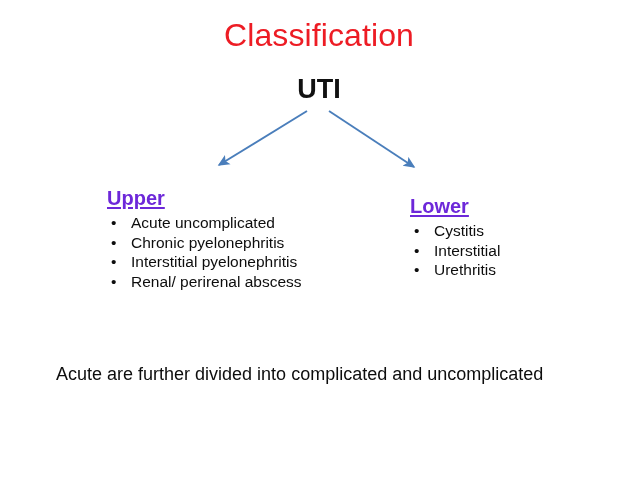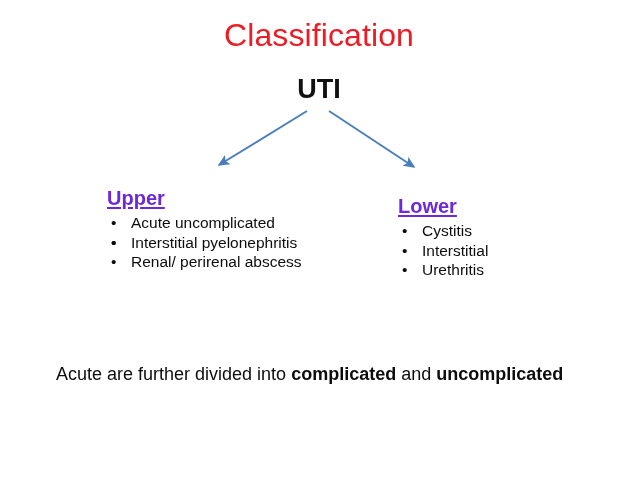--- a/index.html
+++ b/index.html
@@ -59,21 +59,21 @@
     width: 638px;
     height: 478px;
     pointer-events: none;
   }
 
   
   .branch {
     position: absolute;
   }
   .branch-left  { left: 107px; top: 186px; width: 280px; }
-  .branch-right { left: 398px; top: 194px; width: 220px; }
+  .branch-right { left: 410px; top: 194px; width: 220px; }
 
   .branch-heading {
     font-size: 20px;
     line-height: 24px;
     font-weight: bold;
     text-decoration: underline;
     text-underline-offset: 2px;
     color: #6d28d9;
     white-space: nowrap;
     margin: 0 0 3px 0;
@@ -104,21 +104,21 @@
   
   .footer-note {
     position: absolute;
     left: 56px;
     top: 362px;
     font-size: 18px;
     line-height: 24px;
     color: #0d0d0d;
     white-space: nowrap;
   }
-  .footer-note .strong { font-weight: bold; margin-top: 24px; }
+  .footer-note .strong { font-weight: normal; margin-top: 24px; }
 </style>
 </head>
 <body>
 
 <div id="slide">
 
   <div class="slide-title">Classification</div>
 
   <div class="root-node">UTI</div>
 
@@ -137,20 +137,21 @@
 
   <div class="branch branch-left">
     <div class="branch-heading">Upper</div>
     <ul class="branch-list">
       <li>
         <span class="bullet-dot">•</span>
         <span>Acute uncomplicated</span>
       </li>
       <li>
         <span class="bullet-dot">•</span>
+        <span>Chronic pyelonephritis</span>
       </li>
       <li>
         <span class="bullet-dot">•</span>
         <span>Interstitial pyelonephritis</span>
       </li>
       <li>
         <span class="bullet-dot">•</span>
         <span>Renal/ perirenal abscess</span>
       </li>
     </ul>

